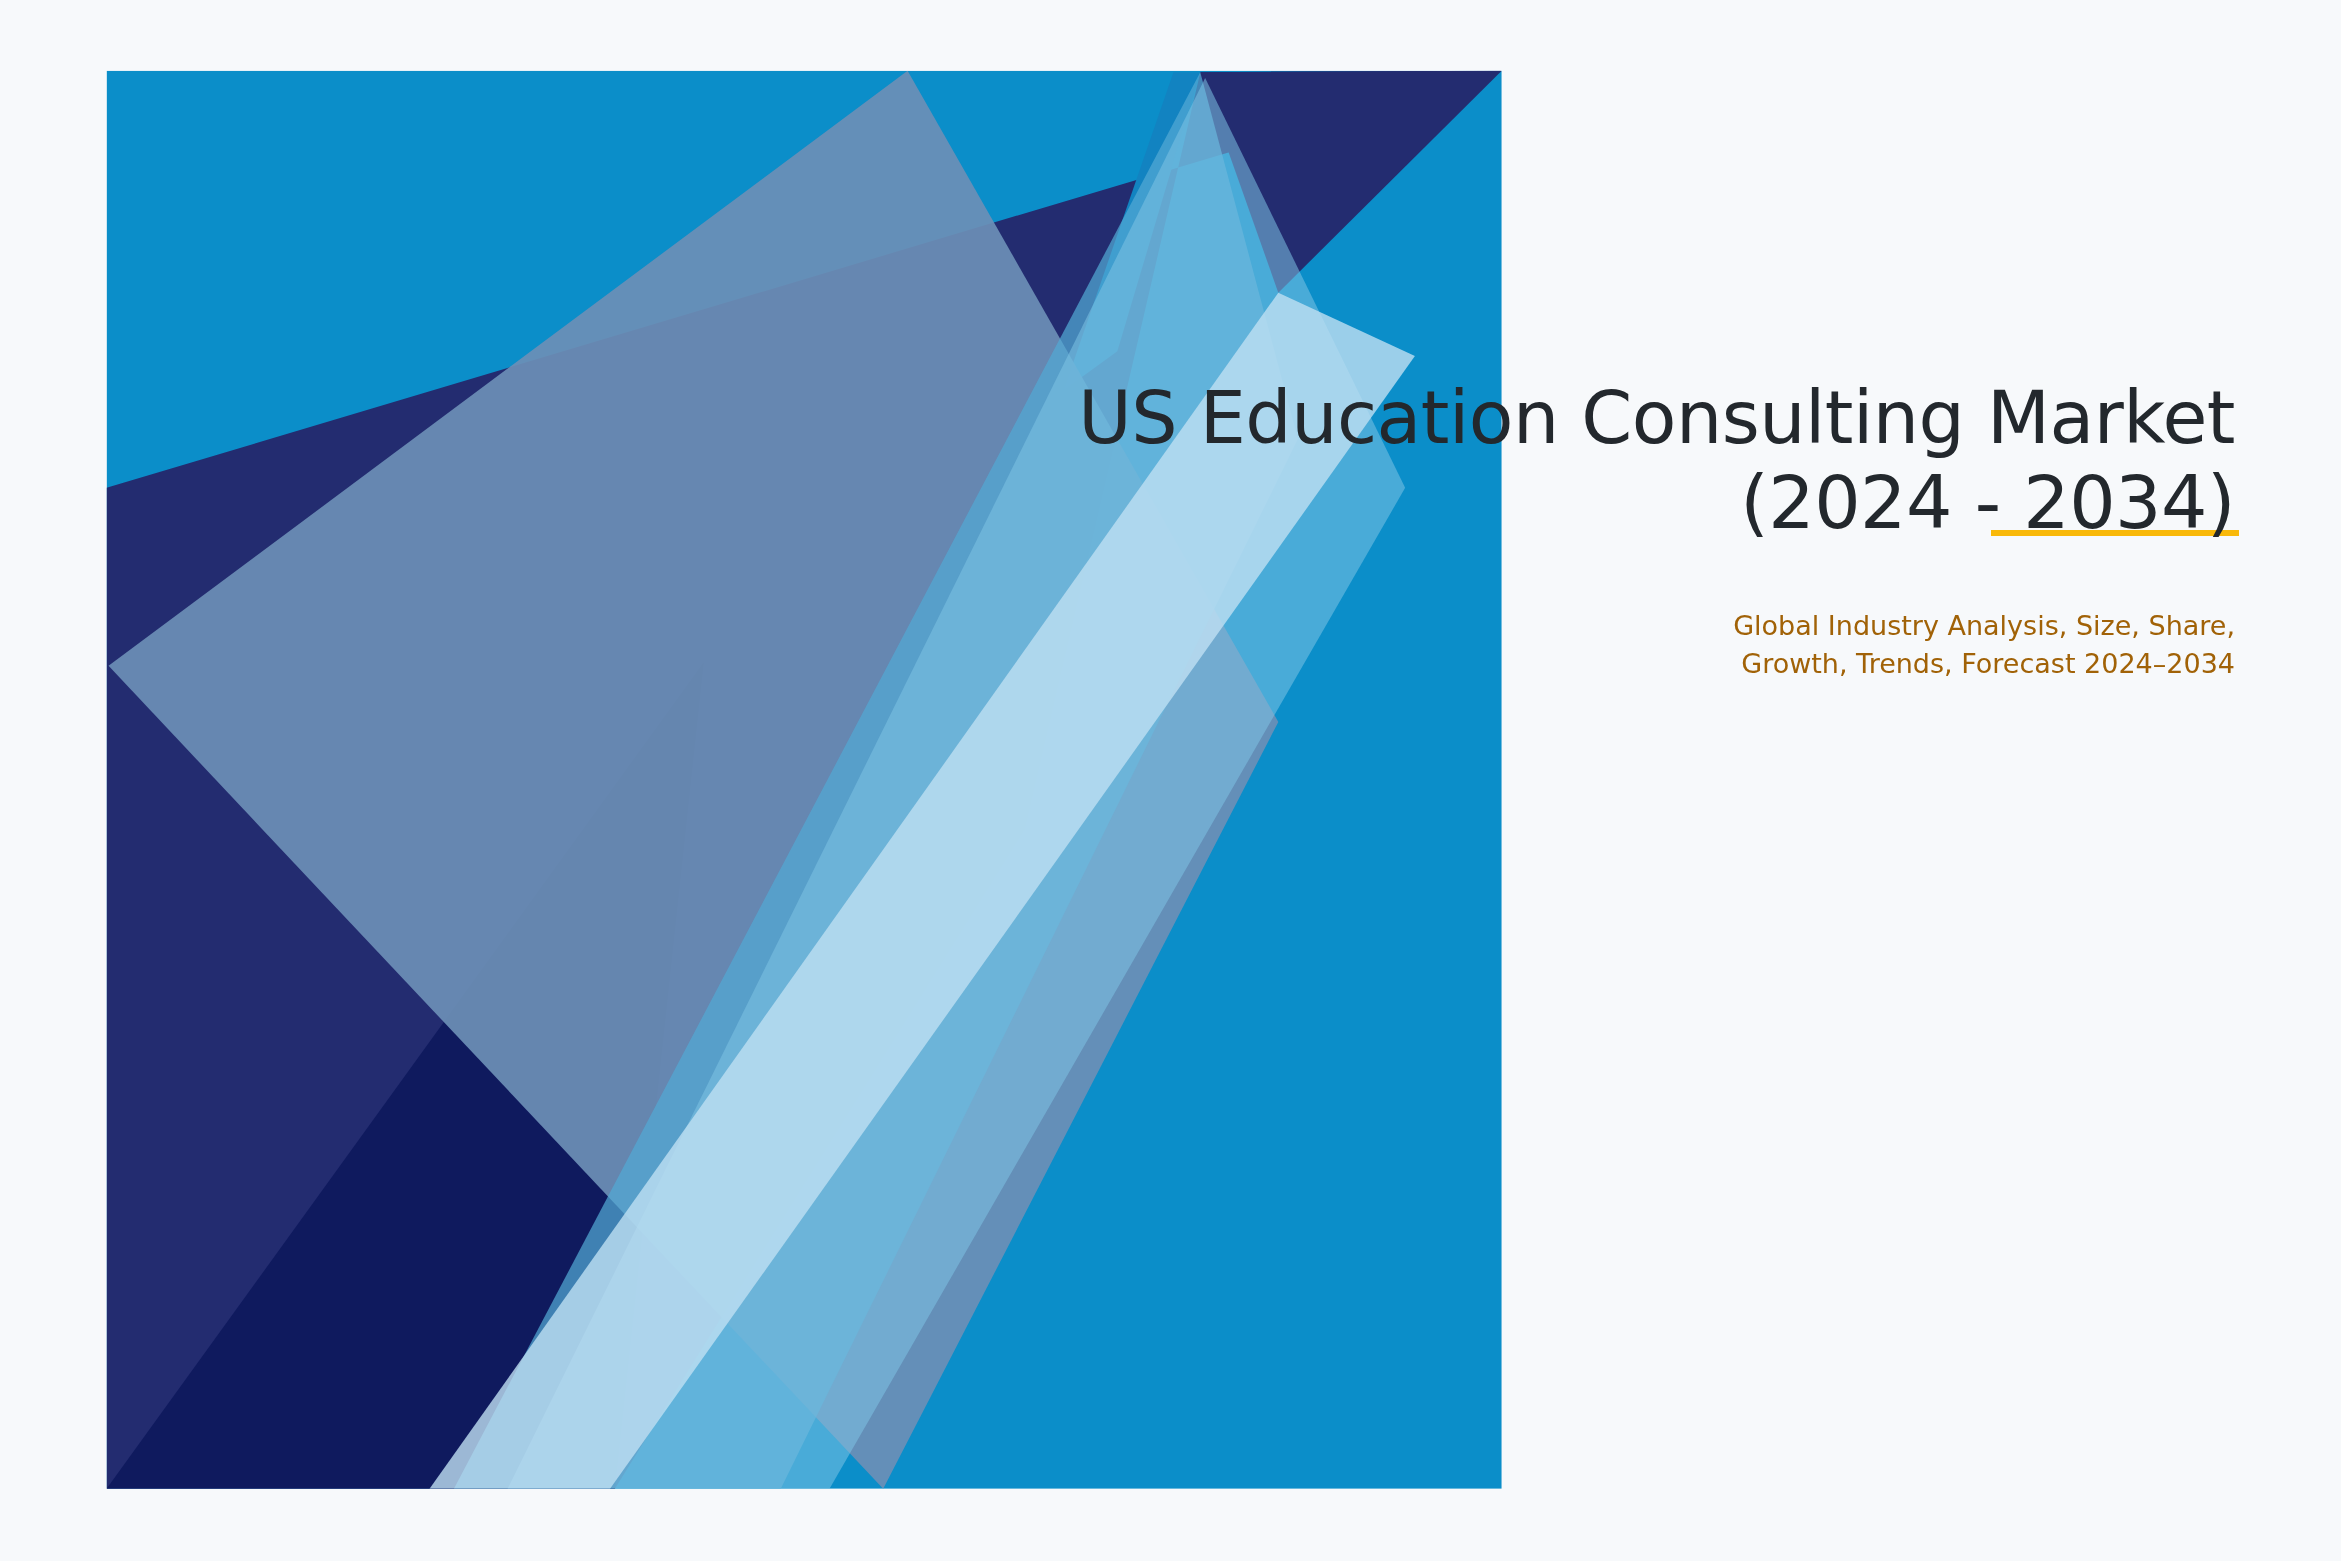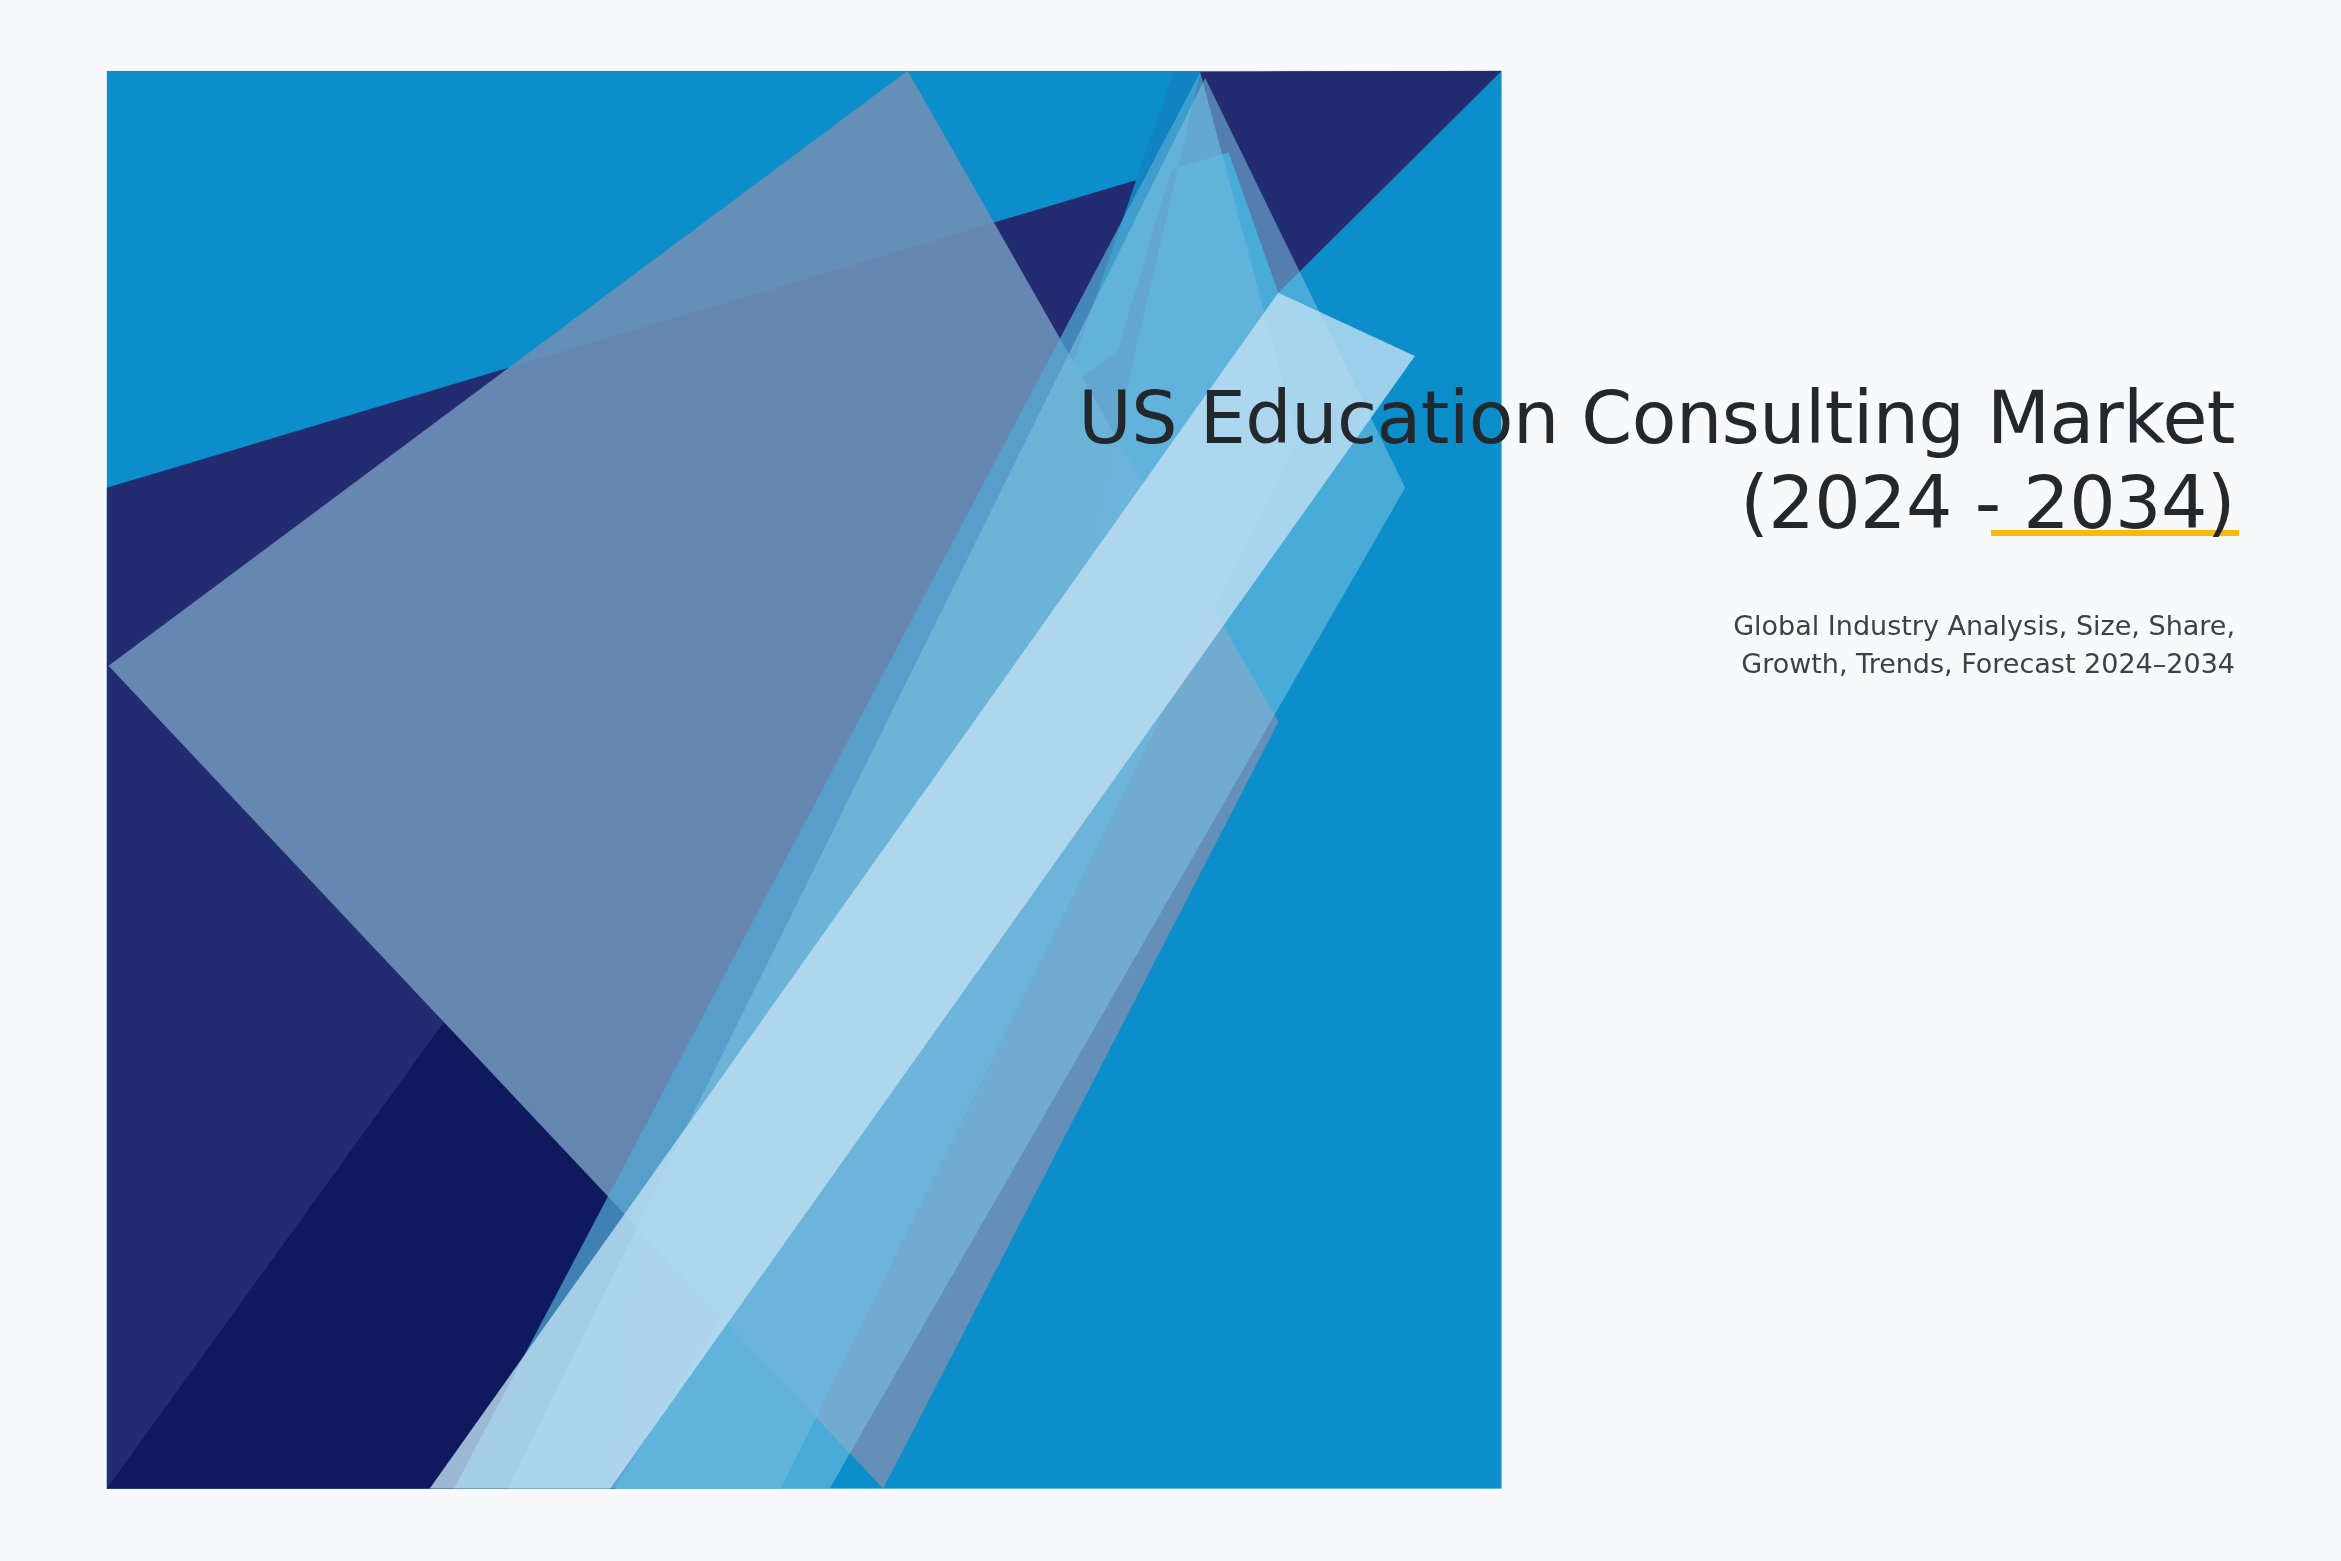--- a/index.html
+++ b/index.html
@@ -67,21 +67,21 @@
     z-index: 2;
   }
 
   #cover-subtitle {
     margin: 0;
     margin-top: 62px;
     font-family: "DejaVu Sans", sans-serif;
     font-size: 27px;
     line-height: 1.38;
     font-weight: 400;
-    color: #404040;
+    color: #a16207;
     white-space: pre-line;
     position: relative;
     z-index: 3;
   }
 </style>
 </head>
 <body>
 
 <div id="cover">
 

